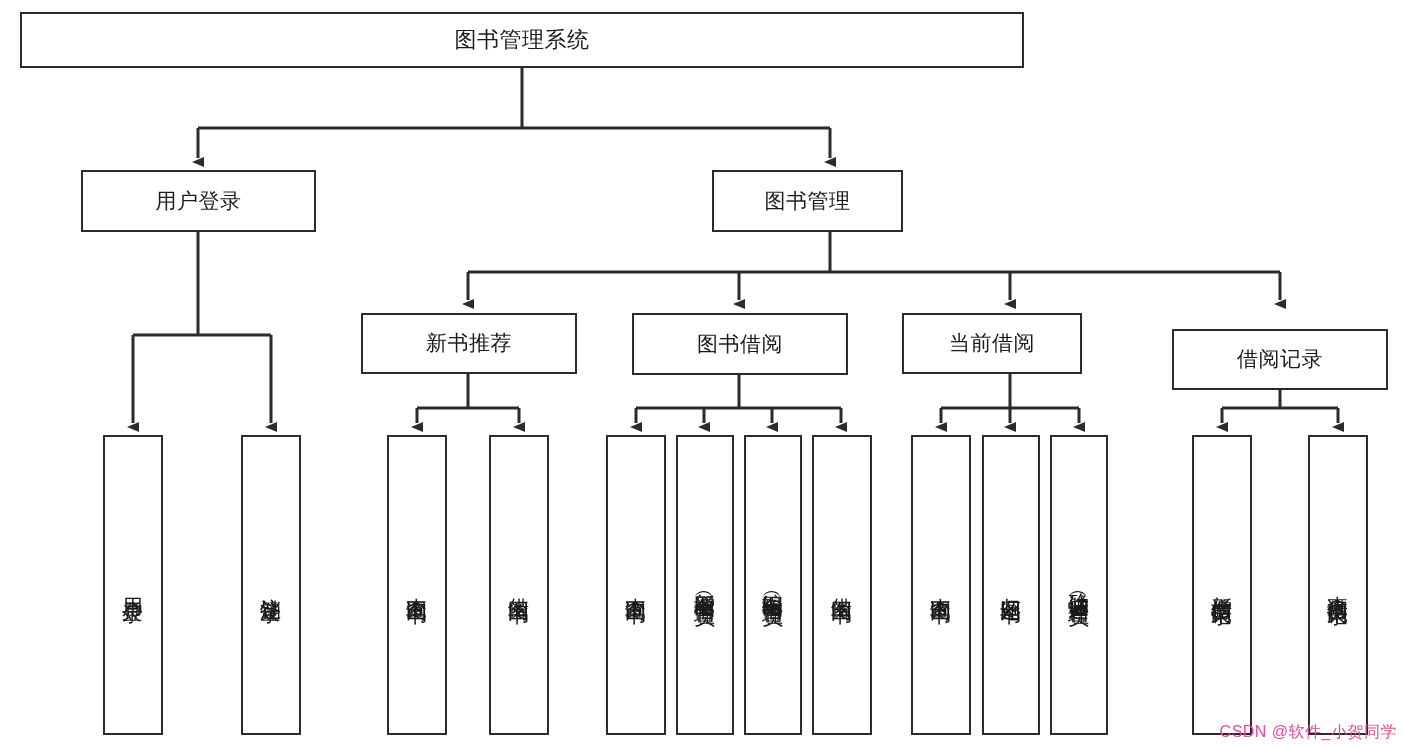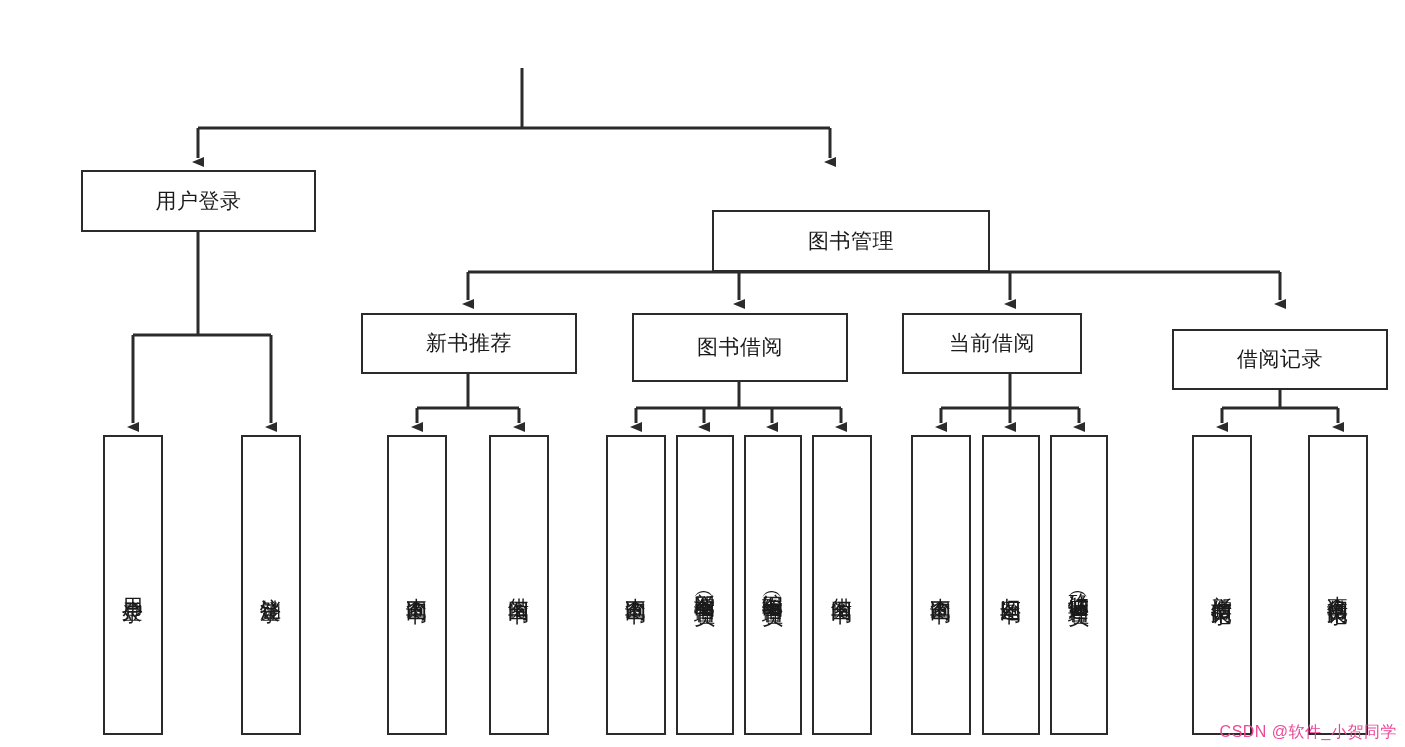--- a/index.html
+++ b/index.html
@@ -125,32 +125,35 @@
       <path d="M 1010 408 L 1010 423" marker-end="url(#arrow)"></path>
       <path d="M 1079 408 L 1079 423" marker-end="url(#arrow)"></path>
 
       <path d="M 1280 374 L 1280 408"></path>
       <path d="M 1222 408 L 1338 408"></path>
       <path d="M 1222 408 L 1222 423" marker-end="url(#arrow)"></path>
       <path d="M 1338 408 L 1338 423" marker-end="url(#arrow)"></path>
     </g>
   </svg>
 
+  <div class="node horiz root" style="left:20px; top:12px; width:1004px; height:56px;">
+    <span class="node-label">图书管理系统</span>
+  </div>
 
   <div class="node horiz" style="left:81px; top:170px; width:235px; height:62px;">
     <span class="node-label">用户登录</span>
   </div>
-  <div class="node horiz" style="left:712px; top:170px; width:278px; height:62px;margin-top:40px;">
+  <div class="node horiz" style="left:712px; top:170px; width:191px; height:62px;">
     <span class="node-label">图书管理</span>
   </div>
 
   <div class="node horiz" style="left:361px; top:313px; width:216px; height:61px;">
     <span class="node-label">新书推荐</span>
   </div>
-  <div class="node horiz" style="left:632px; top:313px; width:216px; height:69px;">
+  <div class="node horiz" style="left:632px; top:313px; width:216px; height:62px;">
     <span class="node-label">图书借阅</span>
   </div>
   <div class="node horiz" style="left:902px; top:313px; width:180px; height:61px;">
     <span class="node-label">当前借阅</span>
   </div>
   <div class="node horiz" style="left:1172px; top:313px; width:216px; height:61px;margin-top:16px;">
     <span class="node-label">借阅记录</span>
   </div>
 
   <div class="node vert" style="left:103px; top:435px; width:60px; height:300px;">

